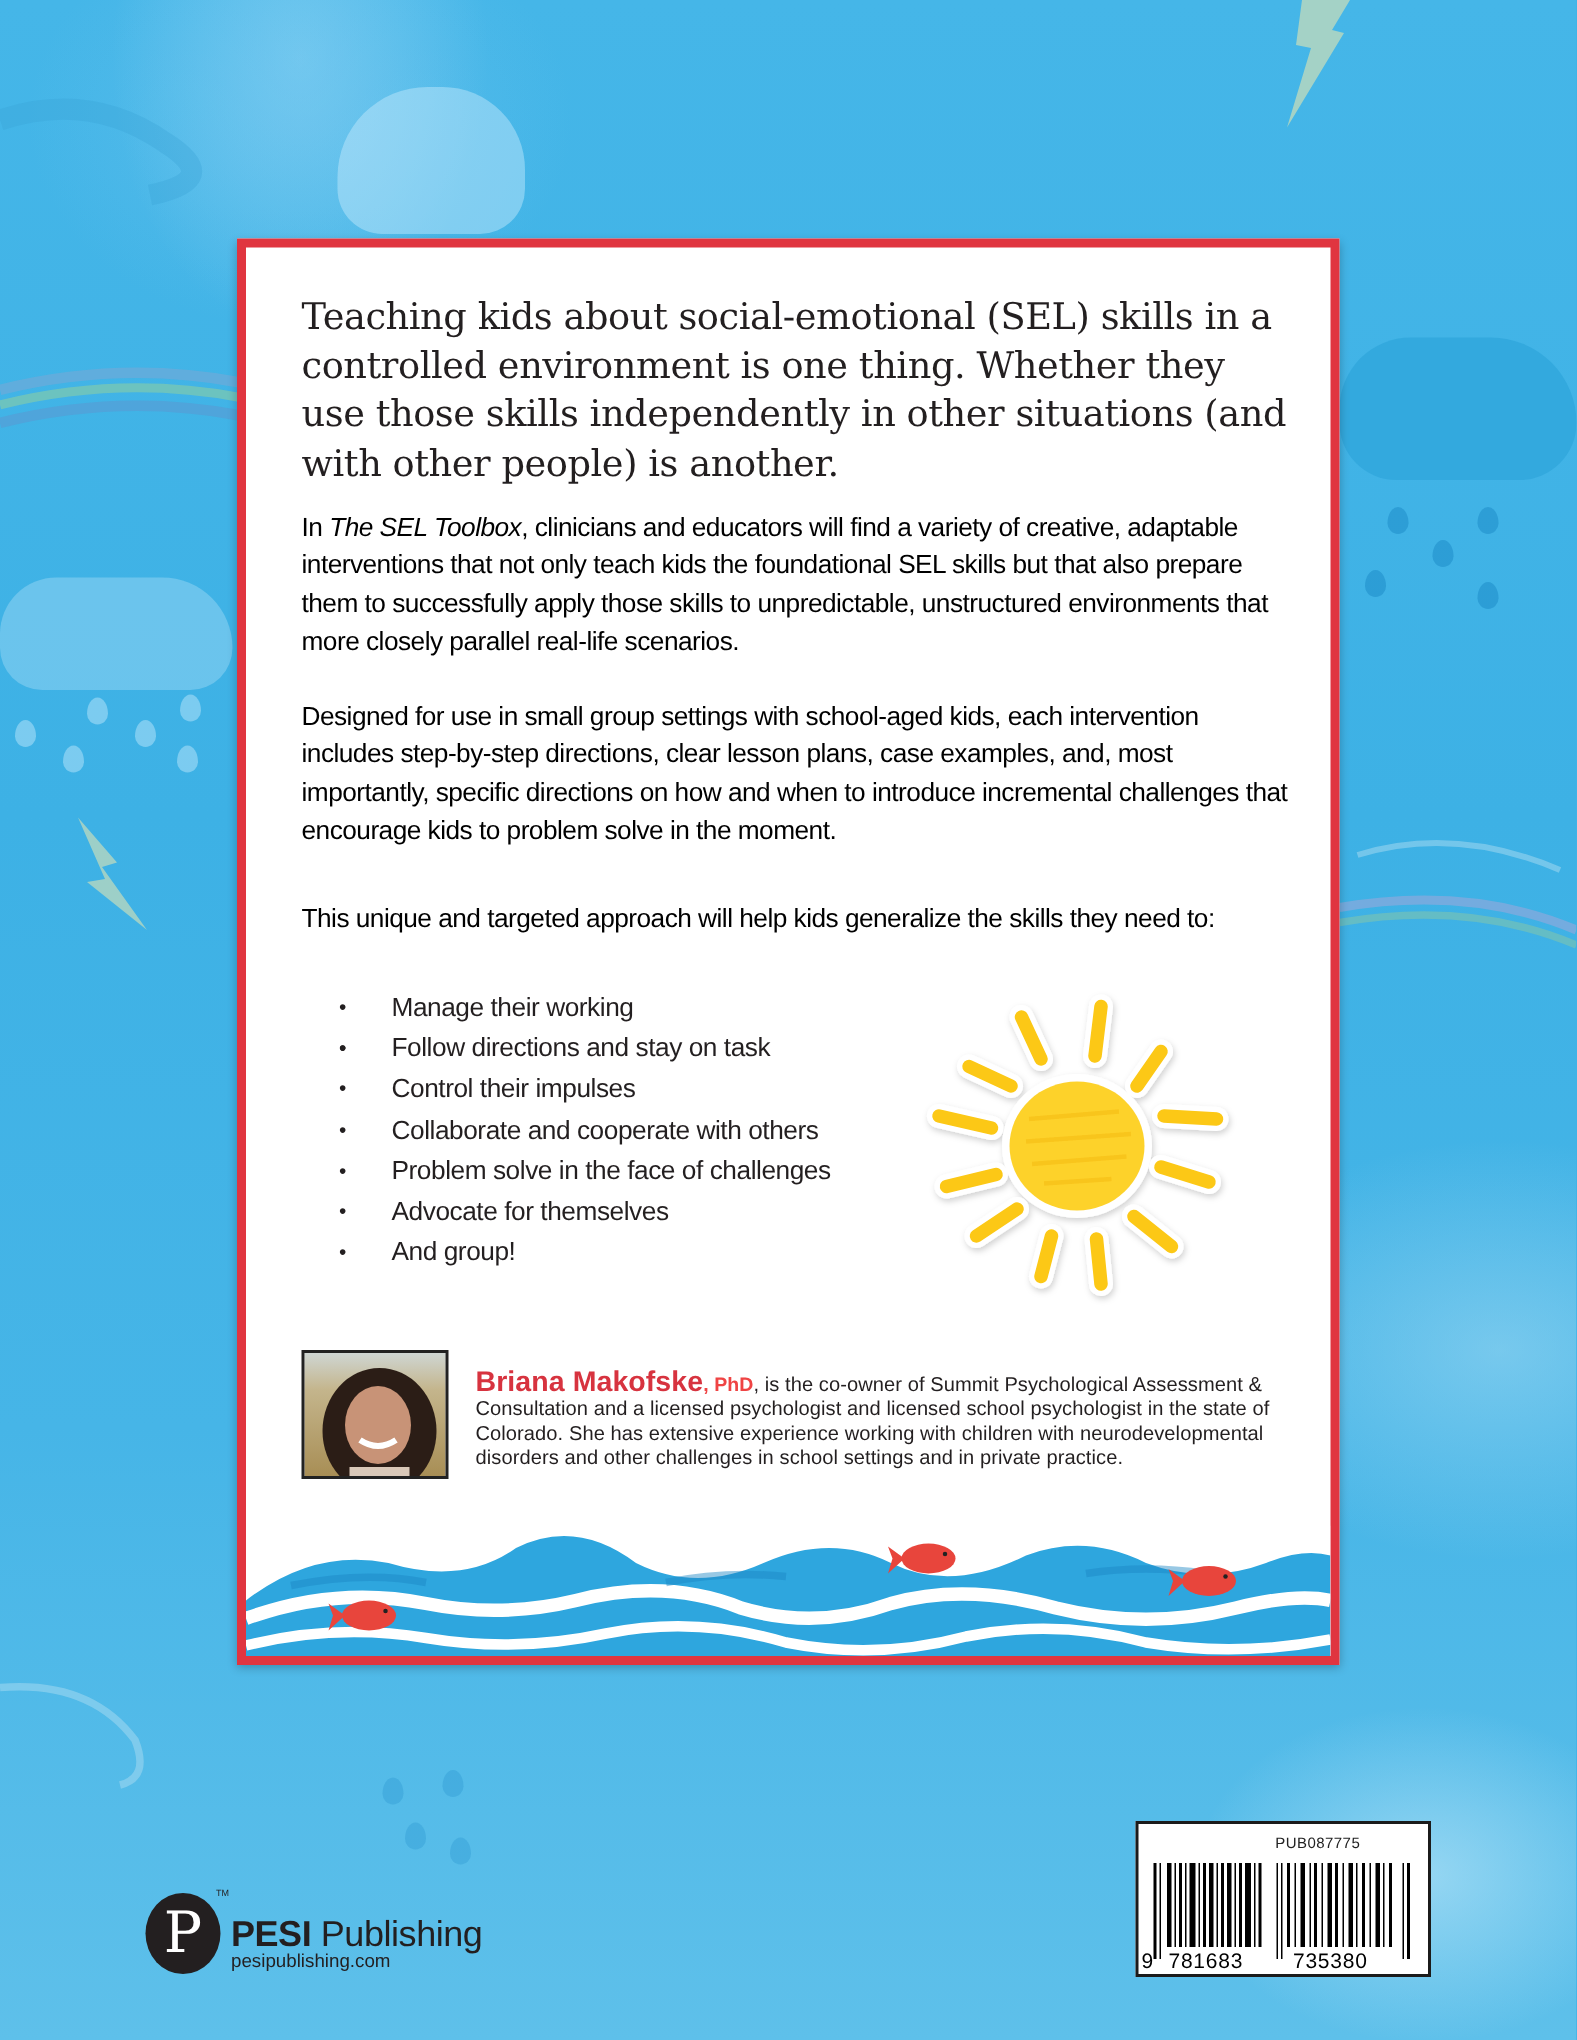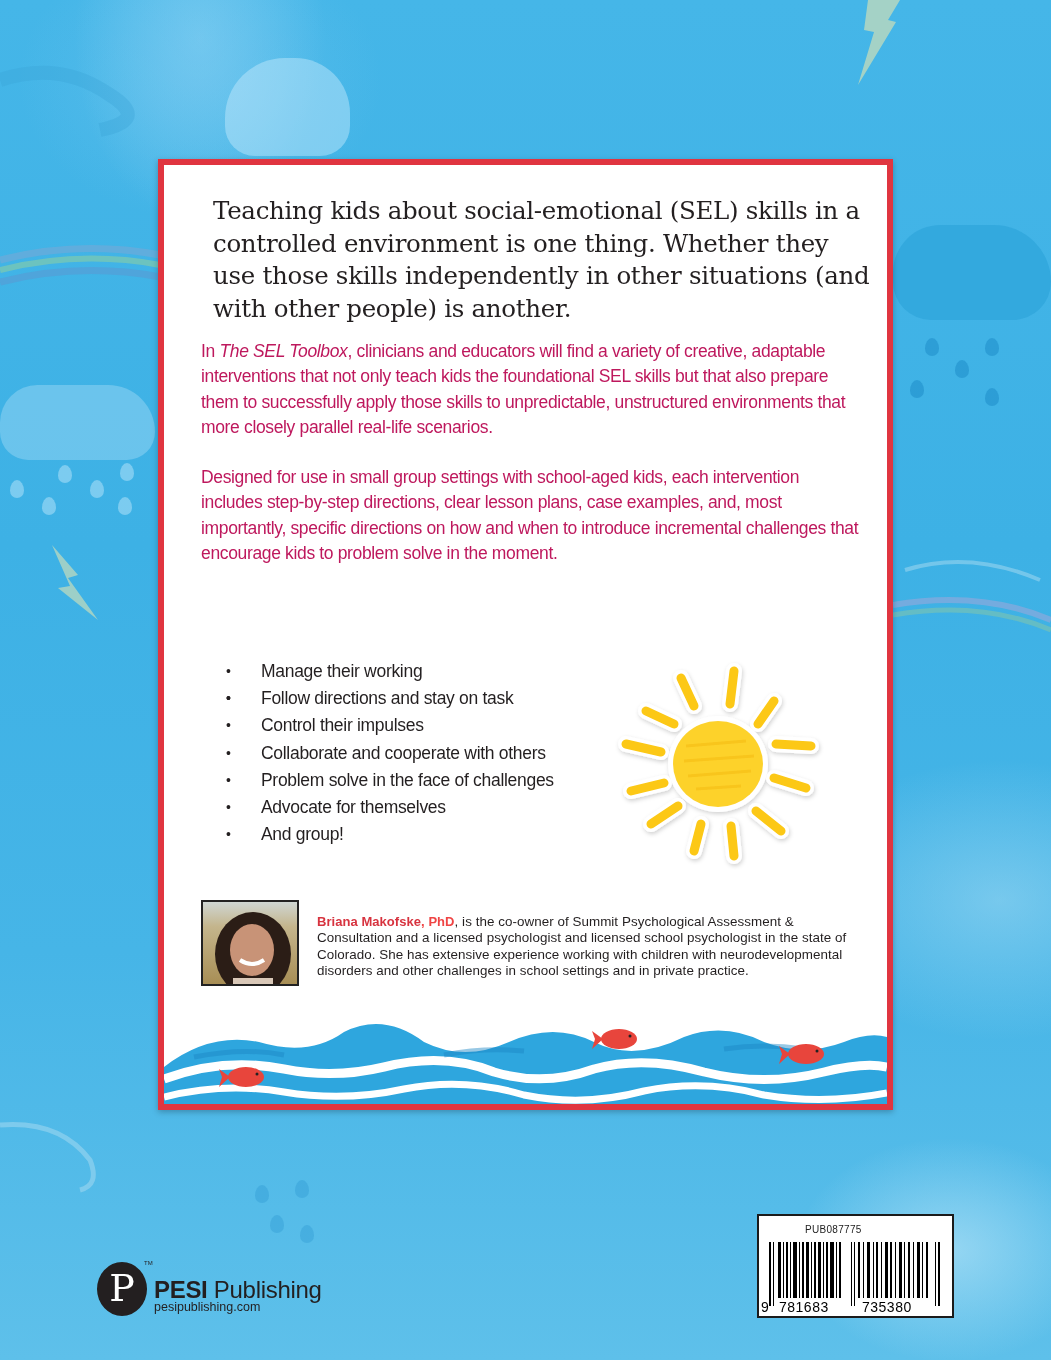--- a/index.html
+++ b/index.html
@@ -45,27 +45,27 @@
     width: 735px; height: 951px;
     background: #ffffff;
     border: 6px solid #e03540;
     box-shadow: 0 2px 6px rgba(0,0,0,0.25);
     overflow: hidden;
   }
   .headline {
     position: absolute; left: 37px; top: 30px; width: 660px;
     font-family: "DejaVu Serif", serif;
     font-size: 24.5px; line-height: 32.5px;
-    color: #231f20; letter-spacing: -0.3px; margin-left: 12px;
+    color: #231f20; letter-spacing: -0.3px;
   }
   .para {
     position: absolute; left: 37px; width: 660px;
     font-family: "Liberation Sans", sans-serif;
     font-size: 17.5px; line-height: 25.3px;
-    color: #be185d; letter-spacing: -0.35px;
+    color: #000000; letter-spacing: -0.35px;
   }
   .para em { font-style: italic; }
   .p1 { top: 174px; }
   .p2 { top: 300px; }
   .p3 { top: 435px; }
   .bullets {
     position: absolute; left: 60px; top: 493px; list-style: none;
     font-size: 17.5px; line-height: 27.2px; color: #231f20; letter-spacing: -0.3px;
   }
   .bullets li { position: relative; padding-left: 37px; }
@@ -77,29 +77,29 @@
     position: absolute; left: 37px; top: 735px; width: 98px; height: 86px;
     border: 2px solid #222; overflow: hidden;
     background: linear-gradient(180deg, #cfd6d3 0%, #c4b58c 30%, #a88e55 100%);
   }
   .bio {
     position: absolute; left: 153px; top: 749px; width: 540px;
     font-family: "Liberation Sans", sans-serif;
     font-size: 13.4px; line-height: 16.4px; color: #231f20;
     letter-spacing: 0.05px;
   }
-  .bio .name { color: #d7333f; font-weight: bold; font-size: 13px; text-align: center; }
+  .bio .name { color: #d7333f; font-weight: bold; font-size: 19px; text-align: center; }
   .bio .deg { color: #ef4444; font-weight: bold; font-size: 13px; }
   .waves { position: absolute; left: 0; top: 852px; width: 723px; height: 87px; }
   .barcode {
     position: absolute; left: 757px; top: 1214px; width: 197px; height: 104px;
     background: #fff; border: 2px solid #1b1b1b;
   }
   .barcode .pub {
-    position: absolute; top: 8px; width: 100%; text-align: left;
+    position: absolute; top: 8px; width: 100%; text-align: center;
     font-size: 10px; color: #222; letter-spacing: 0.3px; padding-left: 46px;
   }
   .barcode svg { position: absolute; left: 0; top: 26px; }
   .logo { position: absolute; left: 97px; top: 1262px; }
   .logo-circle {
     position: absolute; left: 0; top: 0; width: 50px; height: 54px;
     border-radius: 50%; background: #231f20;
   }
   .logo-p {
     position: absolute; left: 0; top: 4px; width: 50px; text-align: center;
@@ -153,20 +153,21 @@
   <path d="M905 570 Q970 550 1040 580" stroke="#a9dcf2" stroke-width="4" fill="none" opacity="0.5"></path>
 </svg>
 
 <div class="card">
   <div class="headline">Teaching kids about social-emotional (SEL) skills in a controlled environment is one thing. Whether they use those skills independently in other situations (and with other people) is another.</div>
 
   <p class="para p1"><span>In </span><em>The SEL Toolbox</em><span>, clinicians and educators will find a variety of creative, adaptable interventions that not only teach kids the foundational SEL skills but that also prepare them to successfully apply those skills to unpredictable, unstructured environments that more closely parallel real-life scenarios.</span></p>
 
   <p class="para p2">Designed for use in small group settings with school-aged kids, each intervention includes step-by-step directions, clear lesson plans, case examples, and, most importantly, specific directions on how and when to introduce incremental challenges that encourage kids to problem solve in the moment.</p>
 
+  <p class="para p3">This unique and targeted approach will help kids generalize the skills they need to:</p>
 
   <ul class="bullets">
     <li><span class="dot">•</span><span>Manage their working</span></li>
     <li><span class="dot">•</span></li>
     <li><span class="dot">•</span><span>Follow directions and stay on task</span></li>
     <li><span class="dot">•</span><span>Control their impulses</span></li>
     <li><span class="dot">•</span><span>Collaborate and cooperate with others</span></li>
     <li><span class="dot">•</span><span>Problem solve in the face of challenges</span></li>
     <li><span class="dot">•</span><span>Advocate for themselves</span></li>
     <li><span class="dot">•</span><span>And group!</span></li>

